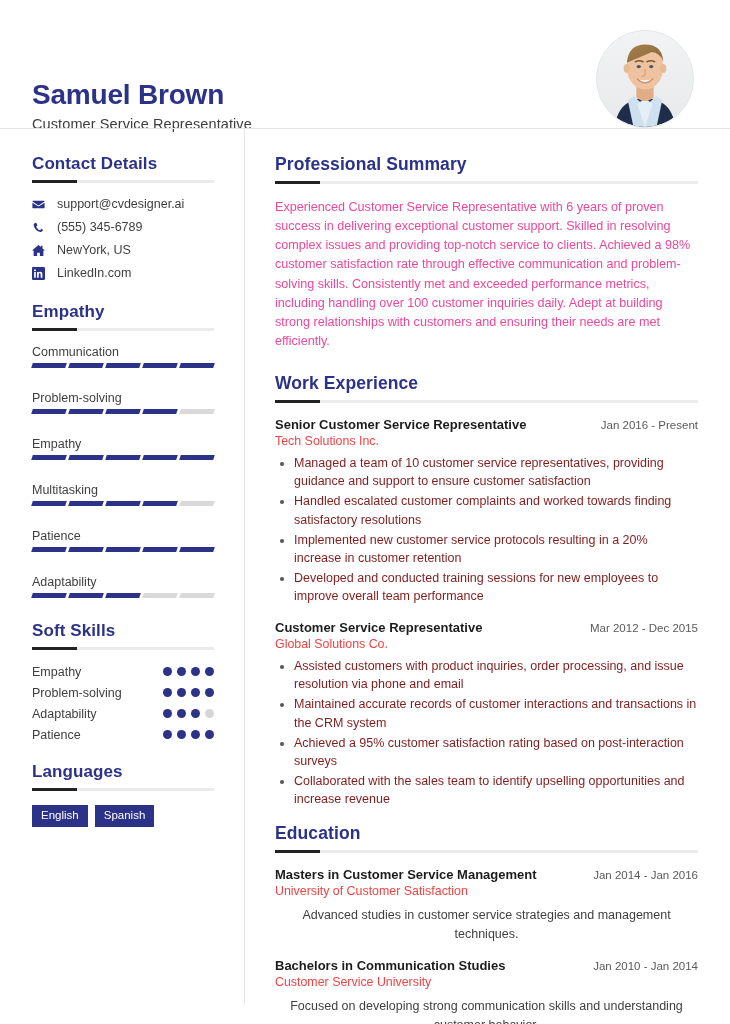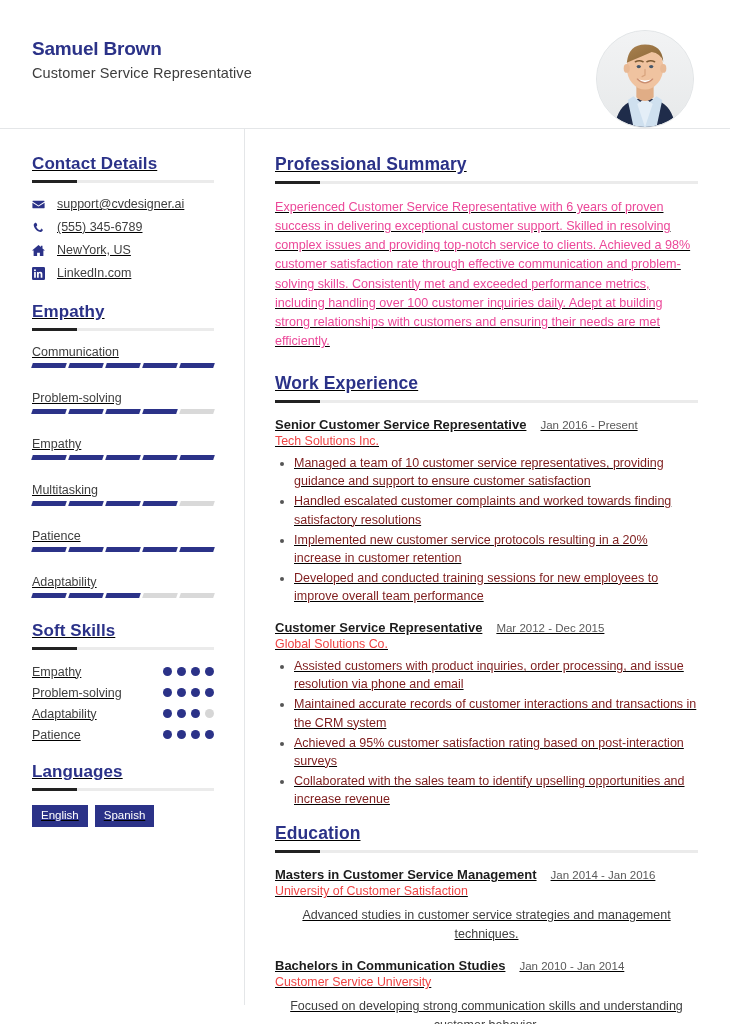--- a/index.html
+++ b/index.html
@@ -15,25 +15,26 @@
   .header {
     position: relative;
     height: 128px;
     padding: 30px 30px 0 32px;
     display: flex;
     align-items: flex-start;
     justify-content: space-between;
   }
   .header-text { padding-top: 8px; }
   .name {
-    font-size: 19px;
+    font-size: 28px;
     font-weight: bold;
     color: #2b3288;
     letter-spacing: -0.2px;
     line-height: 1.15;
+    margin-top: 41px;
   }
   .job-title {
     font-size: 14.5px;
     color: #3d3d3d;
     margin-top: 5px;
     letter-spacing: 0.1px;
   }
   .avatar {
     width: 98px; height: 98px;
     border-radius: 50%;
@@ -49,21 +50,20 @@
     position: absolute;
     left: 0; right: 0; top: 128px;
     height: 1px; background: #e4e6e8;
   }
 
   
   .body {
     display: flex;
     align-items: stretch;
     height: 877px;
-    text-decoration: underline;
   }
   .col-left {
     width: 245px;
     flex: 0 0 245px;
     padding: 26px 30px 0 32px;
     border-right: 1px solid #e4e6e8;
   }
   .col-right {
     flex: 1 1 auto;
     padding: 26px 32px 0 30px;
@@ -162,21 +162,21 @@
     font-size: 12.6px;
     line-height: 1.52;
     color: #ec4899;
     margin-bottom: 22px;
     text-align: left;
   }
   .entry { margin-bottom: 15px; }
   .entry-head {
     display: flex;
     align-items: baseline;
-    justify-content: flex-start;
+    justify-content: space-between;
     gap: 14px;
   }
   .entry-title {
     font-size: 13px;
     font-weight: bold;
     color: #1c1c1c;
   }
   .entry-date {
     font-size: 11.5px;
     color: #5a5a5a;

